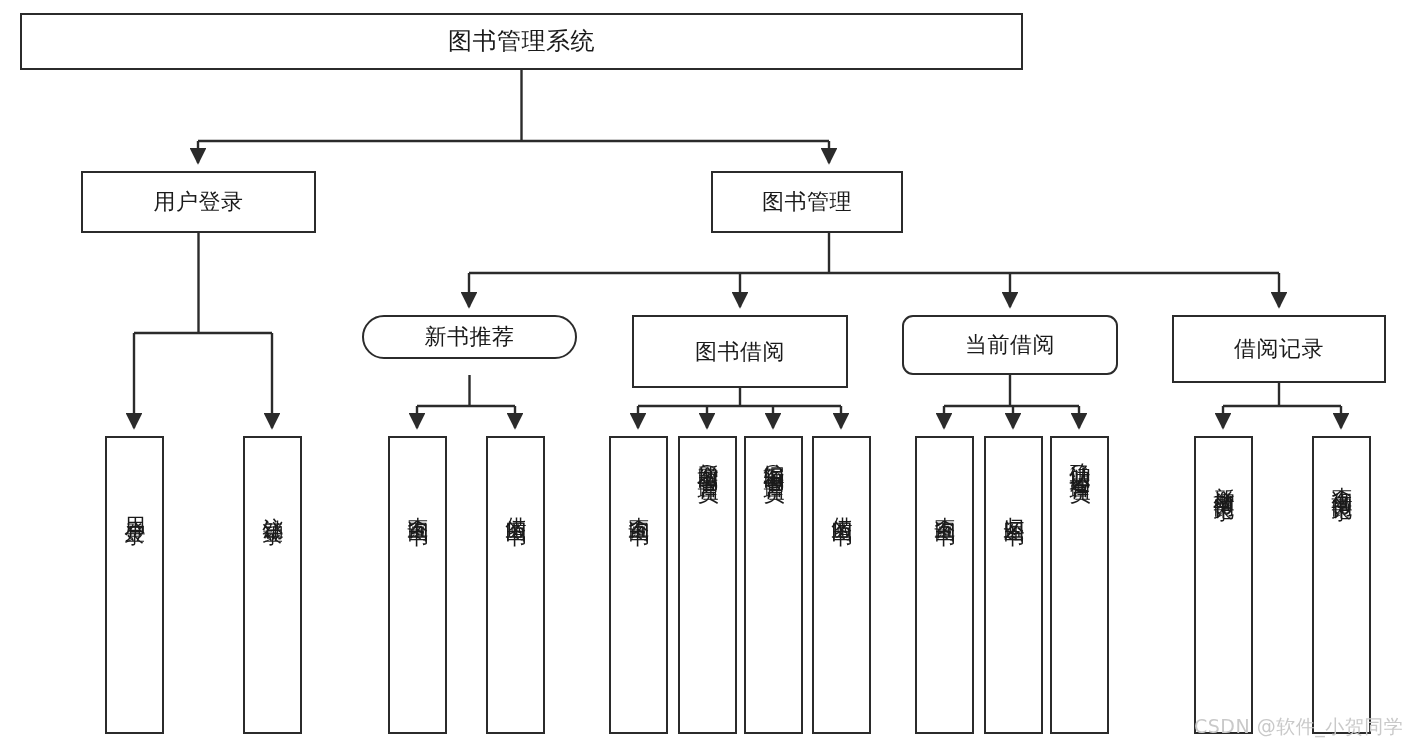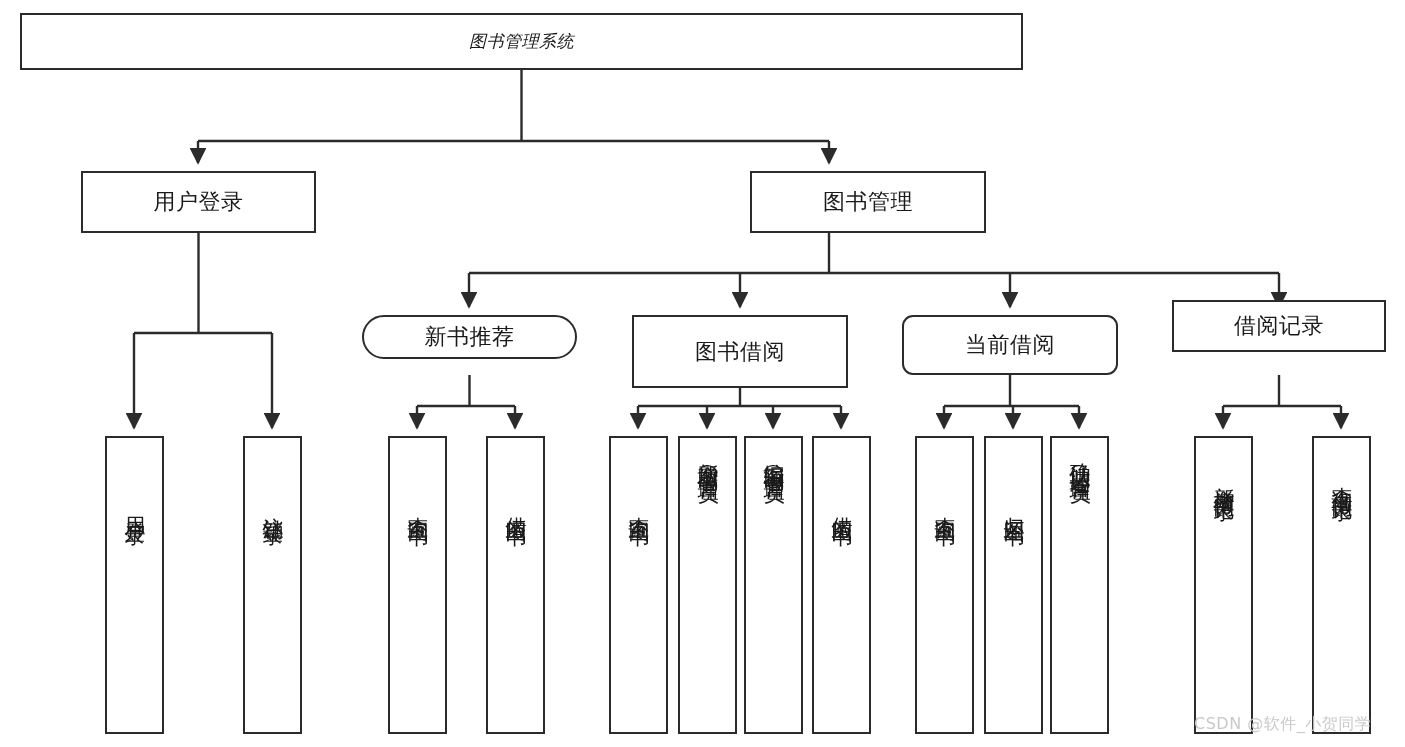--- a/index.html
+++ b/index.html
@@ -39,40 +39,39 @@
     color: #1a1a1a;
     letter-spacing: 0.5px;
     white-space: nowrap;
     line-height: 1.15;
   }
   
   .node.horiz .node-label {
     font-size: 22px;
   }
   .node.root .node-label {
-    font-size: 17px;
-    font-style: italic;
+    font-size: 24px;
   }
   
   .node.vert {
     align-items: flex-start;
     justify-content: center;
     padding-top: 6px;
   }
   .node.vert .node-label {
     font-size: 21px;
     writing-mode: vertical-rl;
     text-orientation: upright;
     letter-spacing: 3px;
     line-height: 1;
   }
   .watermark {
     position: absolute;
     color: #c9c9c9;
-    font-size: 16px;
+    font-size: 19px;
     white-space: nowrap;
     z-index: 5;
     letter-spacing: 0.5px;
   }
 </style>
 </head>
 <body>
 
 <div id="canvas">
 
@@ -127,34 +126,34 @@
     </g>
   </svg>
 
   <div class="node horiz root" style="left:20px; top:13px; width:1003px; height:57px;">
     <span class="node-label">图书管理系统</span>
   </div>
 
   <div class="node horiz" style="left:81px; top:171px; width:235px; height:62px;">
     <span class="node-label">用户登录</span>
   </div>
-  <div class="node horiz" style="left:750px; top:171px; width:236px; height:62px;">
+  <div class="node horiz" style="left:711px; top:171px; width:192px; height:62px;">
     <span class="node-label">图书管理</span>
   </div>
 
   <div class="node horiz" style="left:362px; top:315px; width:215px; height:44px;border-radius:29px;">
     <span class="node-label">新书推荐</span>
   </div>
   <div class="node horiz" style="left:632px; top:315px; width:216px; height:73px;">
     <span class="node-label">图书借阅</span>
   </div>
   <div class="node horiz" style="left:902px; top:315px; width:216px; height:60px;border-radius:11px;">
     <span class="node-label">当前借阅</span>
   </div>
-  <div class="node horiz" style="left:1172px; top:300px; width:214px; height:52px;">
+  <div class="node horiz" style="left:1172px; top:315px; width:214px; height:68px;">
     <span class="node-label">借阅记录</span>
   </div>
 
   <div class="node vert" style="left:105px; top:436px; width:59px; height:298px; padding-top:62px;">
     <span class="node-label">用户登录</span>
   </div>
   <div class="node vert" style="left:243px; top:436px; width:59px; height:298px; padding-top:62px;">
     <span class="node-label">注销登录</span>
   </div>
 

